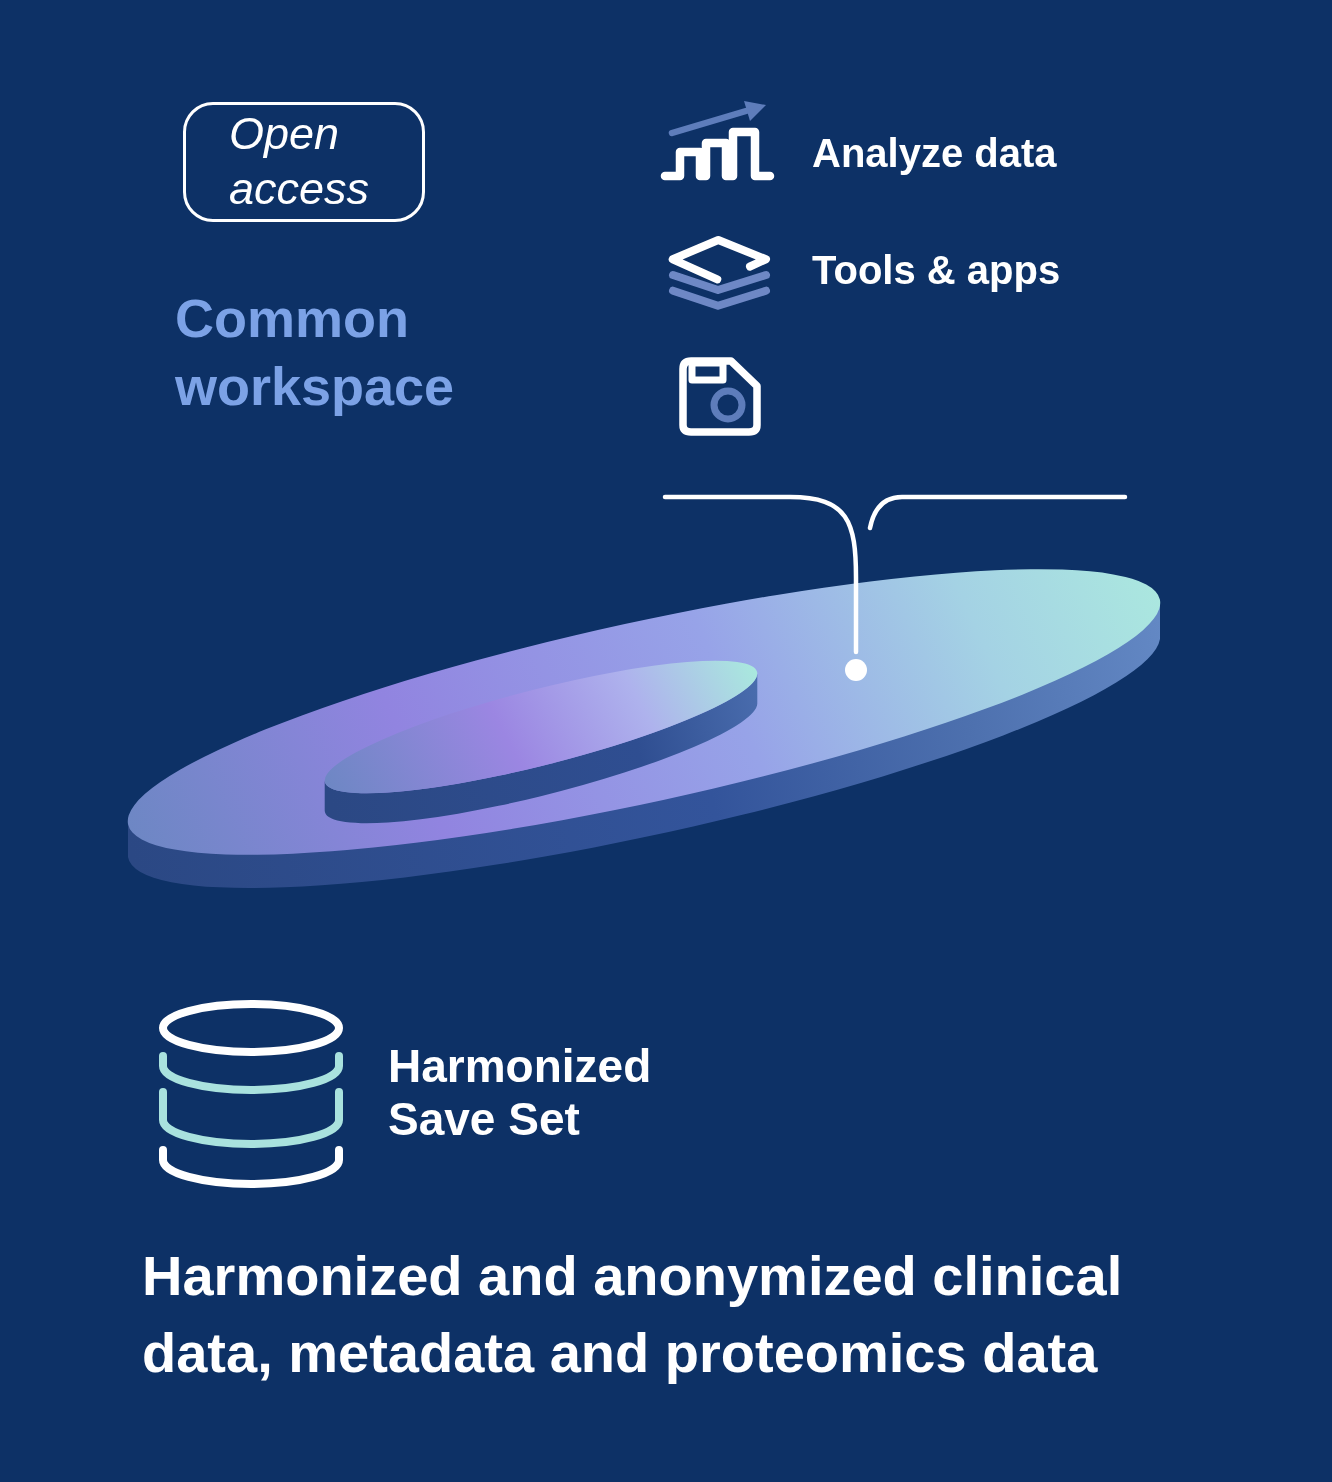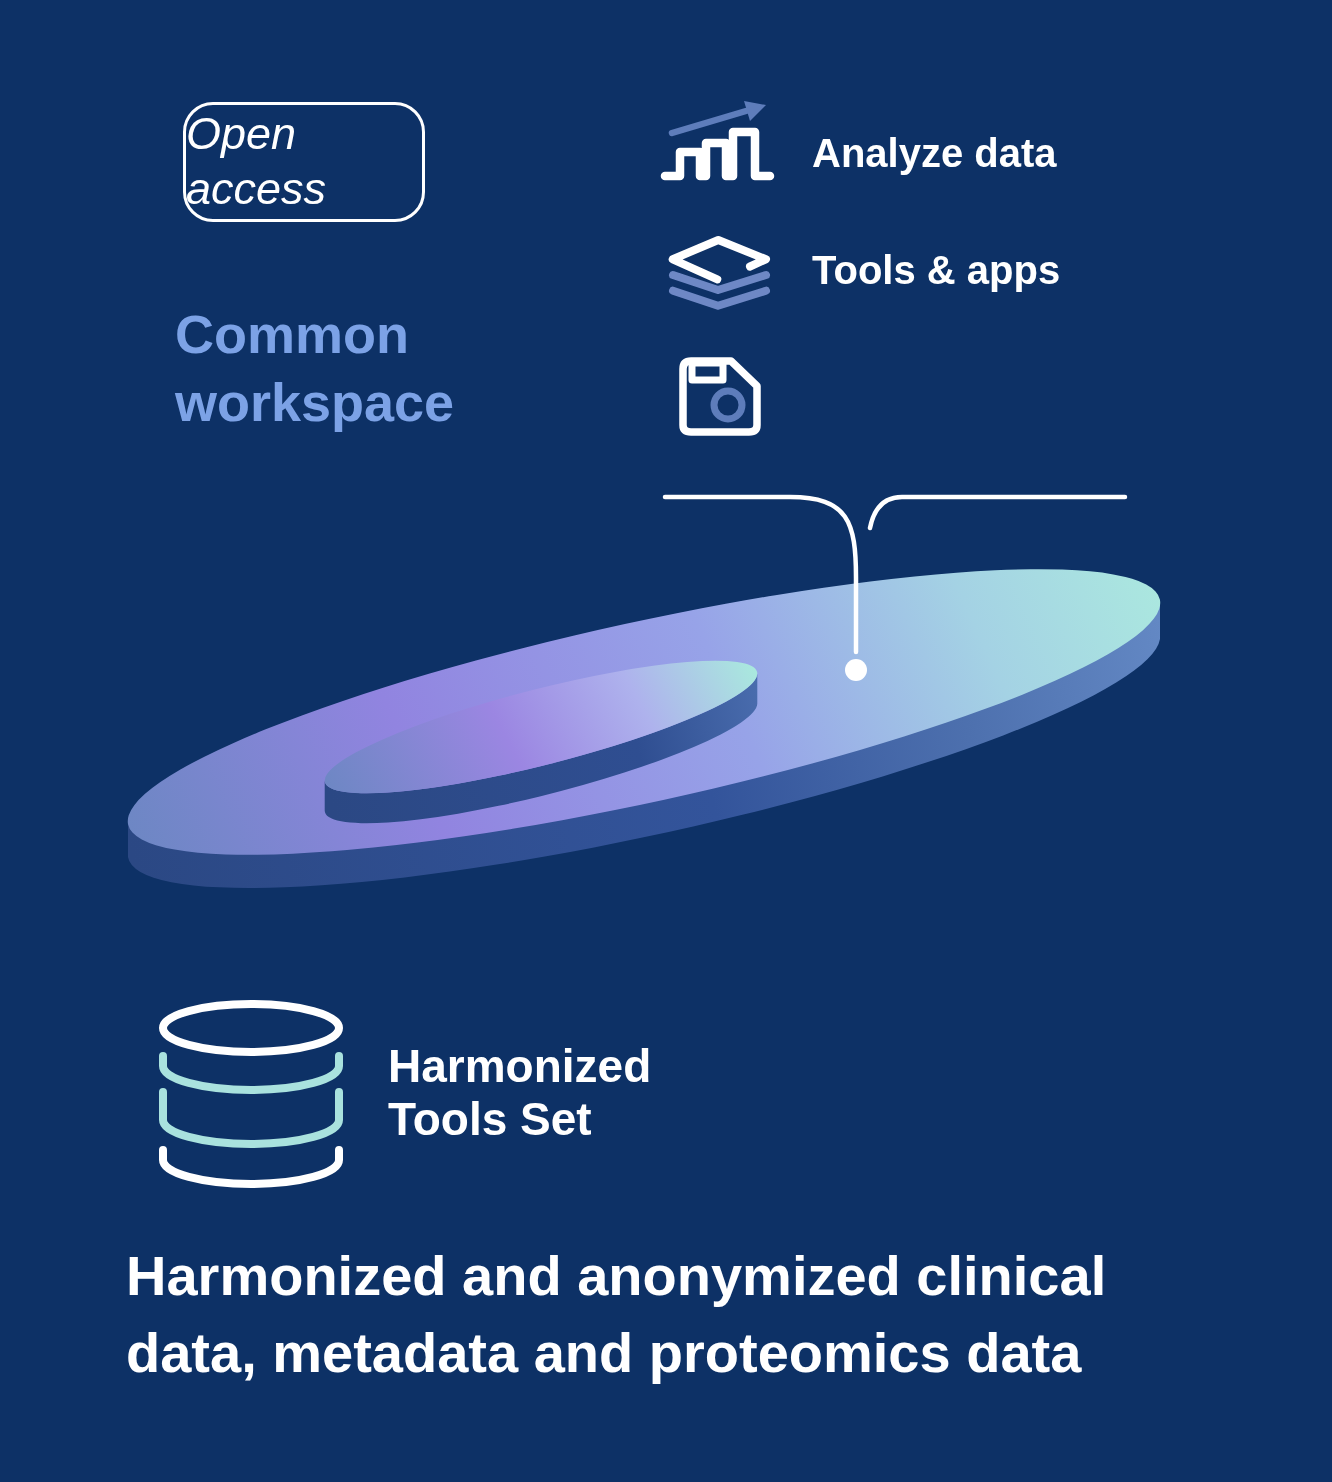--- a/index.html
+++ b/index.html
@@ -8,24 +8,25 @@
     overflow:hidden;font-family:"Liberation Sans",sans-serif;
   }
   .abs{position:absolute;}
   .preline{white-space:pre-line;}
   
   .badge{
     left:183px;top:102px;width:242px;height:120px;box-sizing:border-box;
     border:3.5px solid #FFFFFF;border-radius:30px;
     display:flex;align-items:center;
     color:#FFFFFF;font-style:italic;font-size:45px;line-height:1.22;
+    padding-left:43px;
   }
   
   .workspace-title{
-    left:175px;top:300px;color:#7CA2E6;font-weight:700;
+    left:175px;top:284px;color:#7CA2E6;font-weight:700;
     font-size:54px;line-height:1.26;
   }
   
   .feature-label{
     color:#FFFFFF;font-weight:700;font-size:40px;line-height:1;left:812px;
   }
   .lbl-1{top:133px;} .lbl-2{top:250px;} .lbl-3{top:374px;}
   .icon-svg{position:absolute;overflow:visible;}
   #icon-analyze{left:658px;top:98px;width:118px;height:84px;}
   #icon-layers{left:660px;top:232px;width:112px;height:82px;}
@@ -33,21 +34,21 @@
   
   #scene{left:0;top:0;width:1332px;height:1482px;}
   
   #icon-database{left:155px;top:998px;width:192px;height:196px;}
   .dataset-label{
     left:388px;top:1040px;color:#FFFFFF;font-weight:700;
     font-size:46px;line-height:1.15;
   }
   
   .caption{
-    left:126px;top:1237px;color:#FFFFFF;font-weight:700;
+    left:142px;top:1237px;color:#FFFFFF;font-weight:700;
     font-size:56px;line-height:1.375;
   }
 </style>
 </head>
 <body>
 
 <div id="canvas">
 
   <div class="abs badge preline">
     <span class="preline">Open
@@ -125,18 +126,18 @@
 
   <svg id="icon-database" class="abs" viewBox="0 0 192 196">
 
     <ellipse cx="96" cy="30" rx="88" ry="24" fill="none" stroke="#FFFFFF" stroke-width="8"></ellipse>
     <path d="M 8 58 V 68 A 88 24 0 0 0 184 68 V 58" fill="none" stroke="#A9E2DE" stroke-width="8" stroke-linecap="round"></path>
     <path d="M 8 94 V 122 A 88 24 0 0 0 184 122 V 94" fill="none" stroke="#A9E2DE" stroke-width="8" stroke-linecap="round"></path>
     <path d="M 8 152 V 162 A 88 24 0 0 0 184 162 V 152" fill="none" stroke="#FFFFFF" stroke-width="8" stroke-linecap="round"></path>
   </svg>
 
   <div class="abs dataset-label preline">Harmonized
-Tools Set</div>
+Save Set</div>
 
   <div class="abs caption preline">Harmonized and anonymized clinical
 data, metadata and proteomics data</div>
 
 </div>
 
 </body></html>

